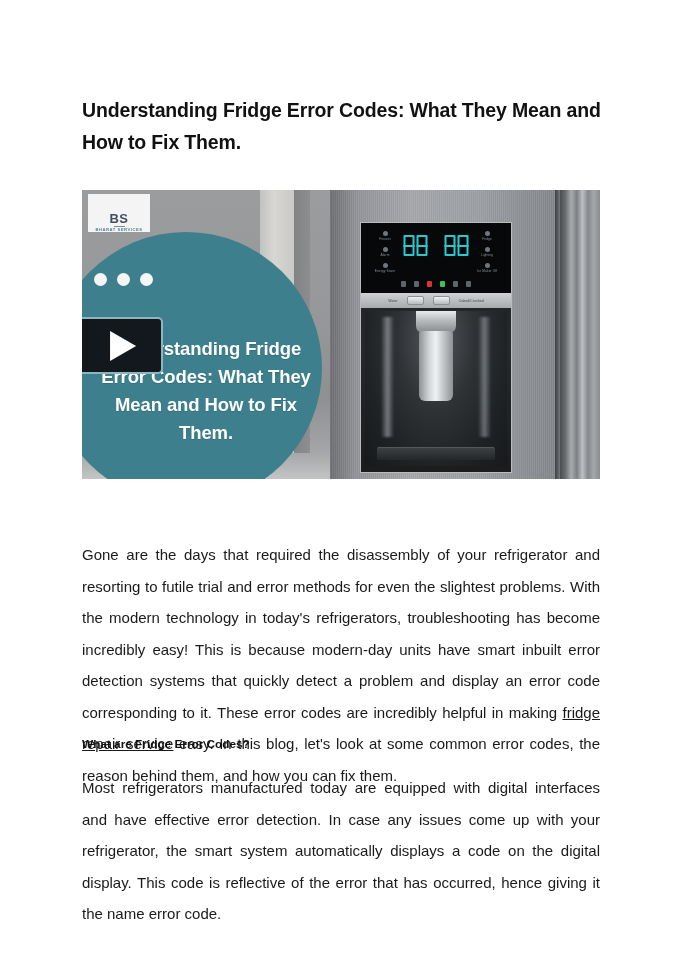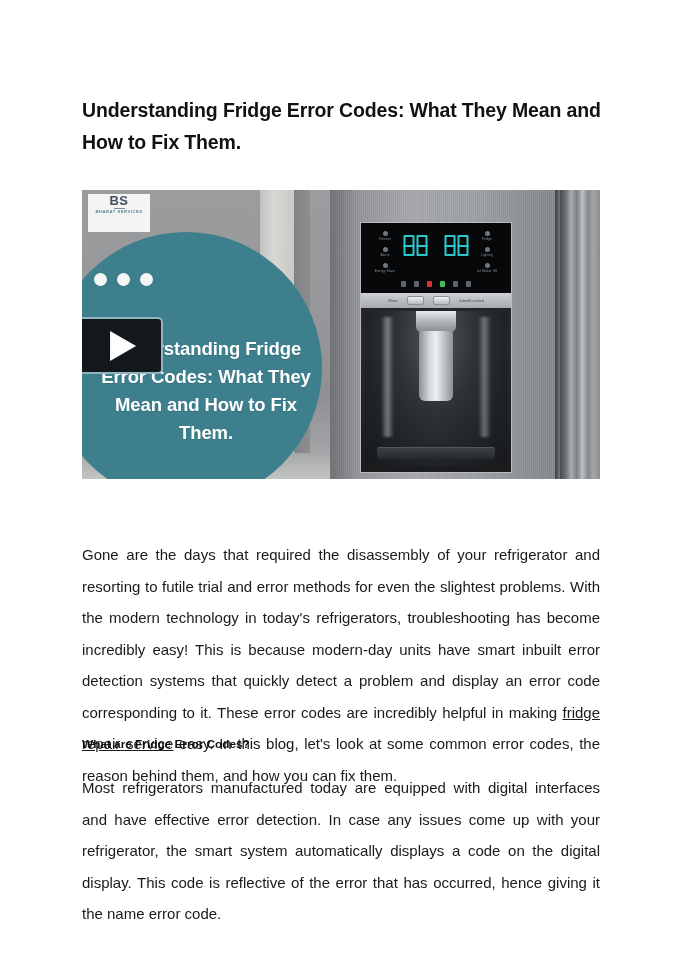--- a/index.html
+++ b/index.html
@@ -301,21 +301,21 @@
   .brand-logo {
     position: absolute;
     left: 6px;
     top: 4px;
     width: 62px;
     height: 38px;
     background: #fbfbfb;
     display: flex;
     flex-direction: column;
     align-items: center;
-    justify-content: flex-start;
+    justify-content: flex-end;
     opacity: .93;
   }
   .brand-mark {
     font-size: 13px;
     font-weight: bold;
     color: #3b4a5c;
     letter-spacing: .5px;
     line-height: 1;
     position: relative;
   }

